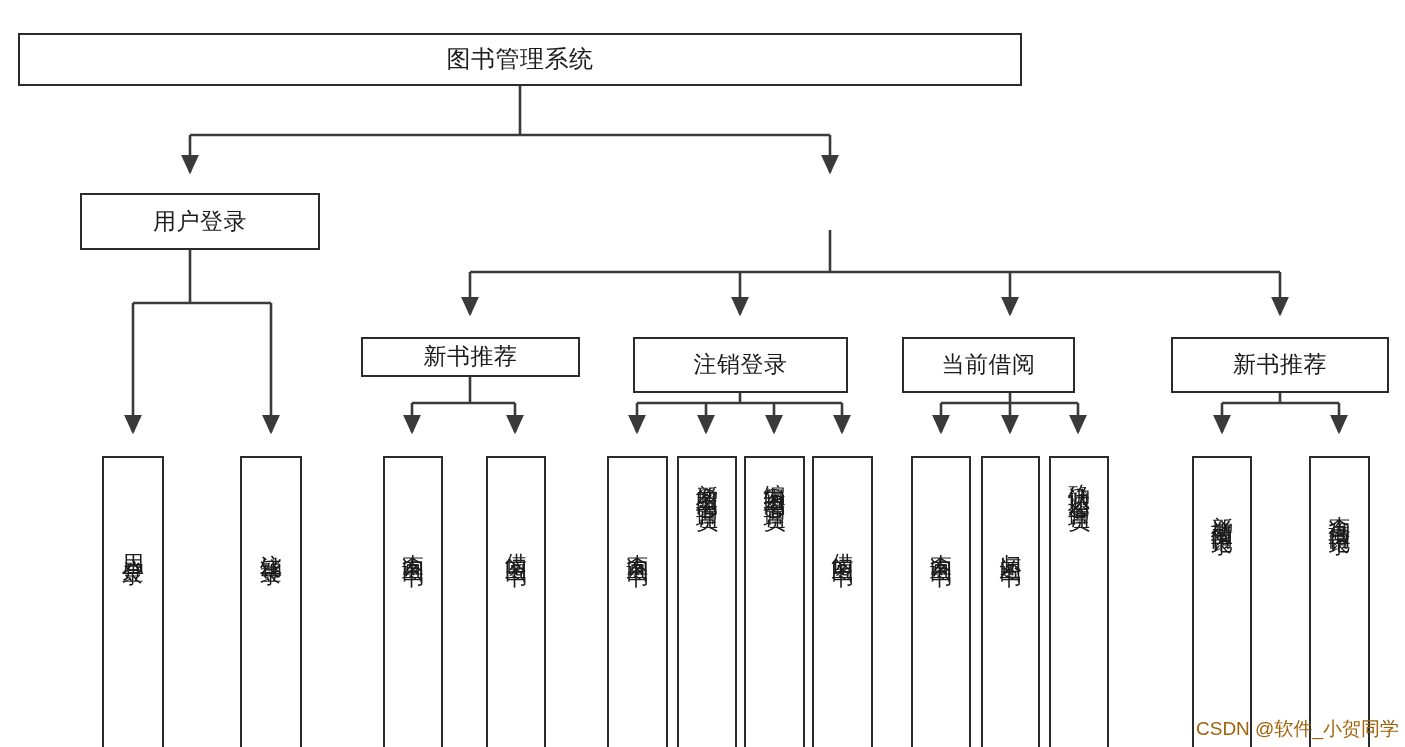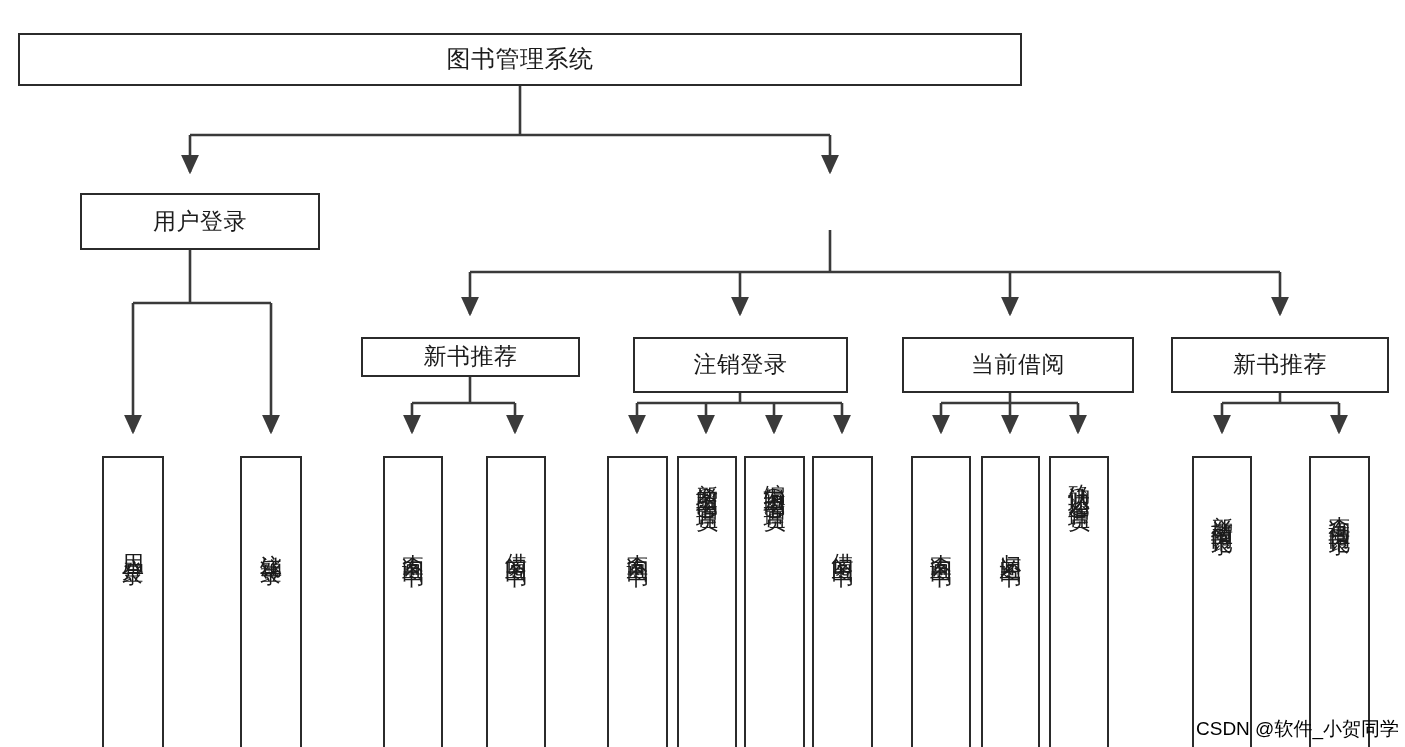--- a/index.html
+++ b/index.html
@@ -61,21 +61,21 @@
     writing-mode: vertical-rl;
     text-orientation: upright;
     font-size: 22px;
     line-height: 1.0;
     letter-spacing: 4px;
     white-space: nowrap;
   }
   .watermark {
     position: absolute;
     font-size: 19px;
-    color: #000000;
+    color: #a16207;
     white-space: nowrap;
     user-select: none;
   }
 </style>
 </head>
 <body>
 
 <div id="diagram-root">
 
   <svg id="edges-layer" viewBox="0 0 1405 747" width="1405" height="747" xmlns="http://www.w3.org/2000/svg">
@@ -135,21 +135,21 @@
   <div class="node horiz" style="left:80px; top:173px; width:240px; height:57px;">
     <span class="node-label">用户登录</span>
   </div>
 
   <div class="node horiz" style="left:361px; top:317px; width:219px; height:40px;">
     <span class="node-label">新书推荐</span>
   </div>
   <div class="node horiz" style="left:633px; top:317px; width:215px; height:56px;">
     <span class="node-label">注销登录</span>
   </div>
-  <div class="node horiz" style="left:902px; top:317px; width:232px; height:56px;">
+  <div class="node horiz" style="left:902px; top:317px; width:173px; height:56px;">
     <span class="node-label">当前借阅</span>
   </div>
   <div class="node horiz" style="left:1171px; top:317px; width:218px; height:56px;">
     <span class="node-label">新书推荐</span>
   </div>
 
   <div class="node vert" style="left:102px; top:436px; width:62px; height:297px; padding-top:78px;">
     <span class="node-label">用户登录</span>
   </div>
   <div class="node vert" style="left:240px; top:436px; width:62px; height:297px; padding-top:78px;">

